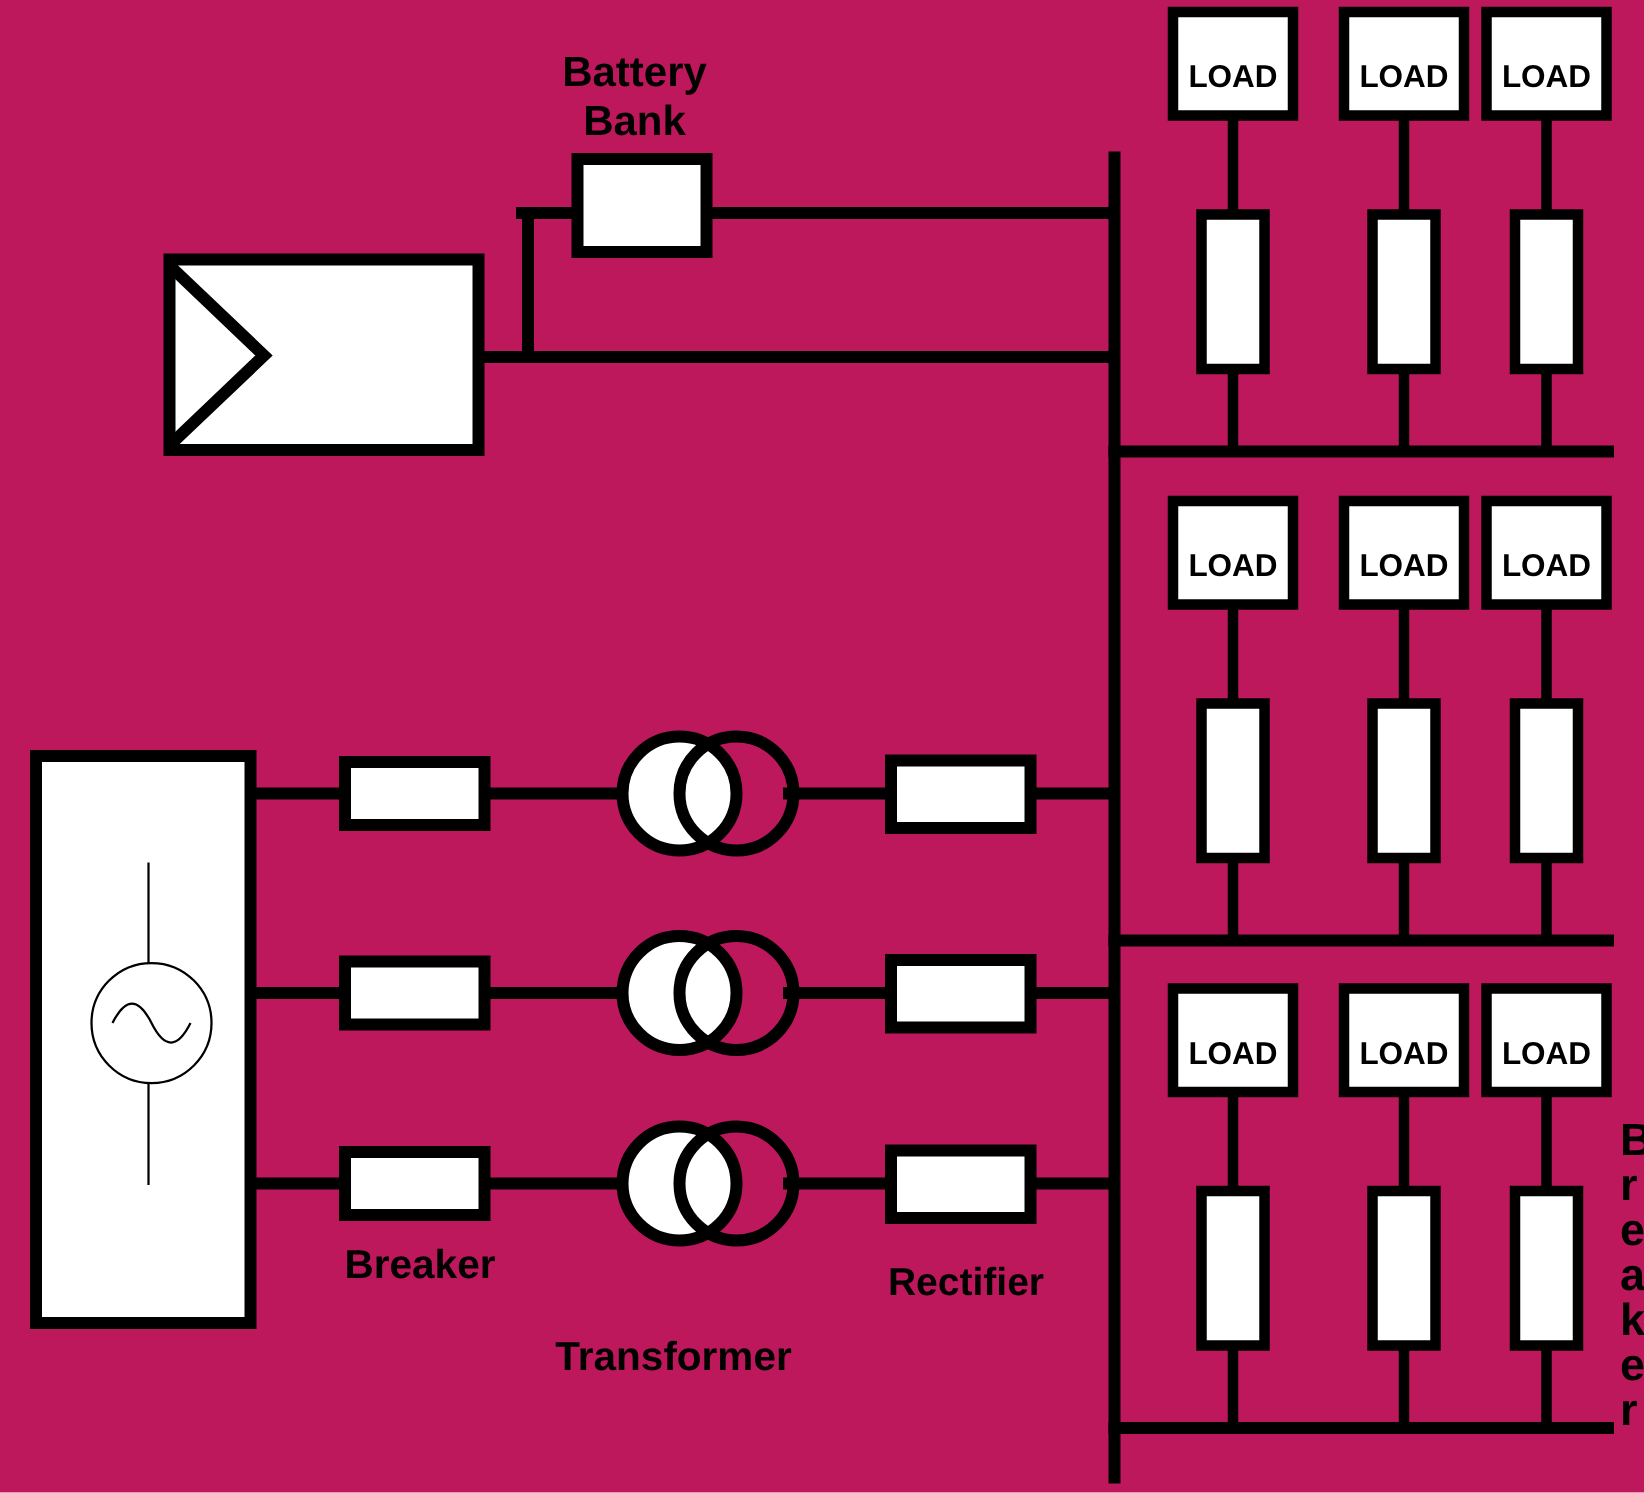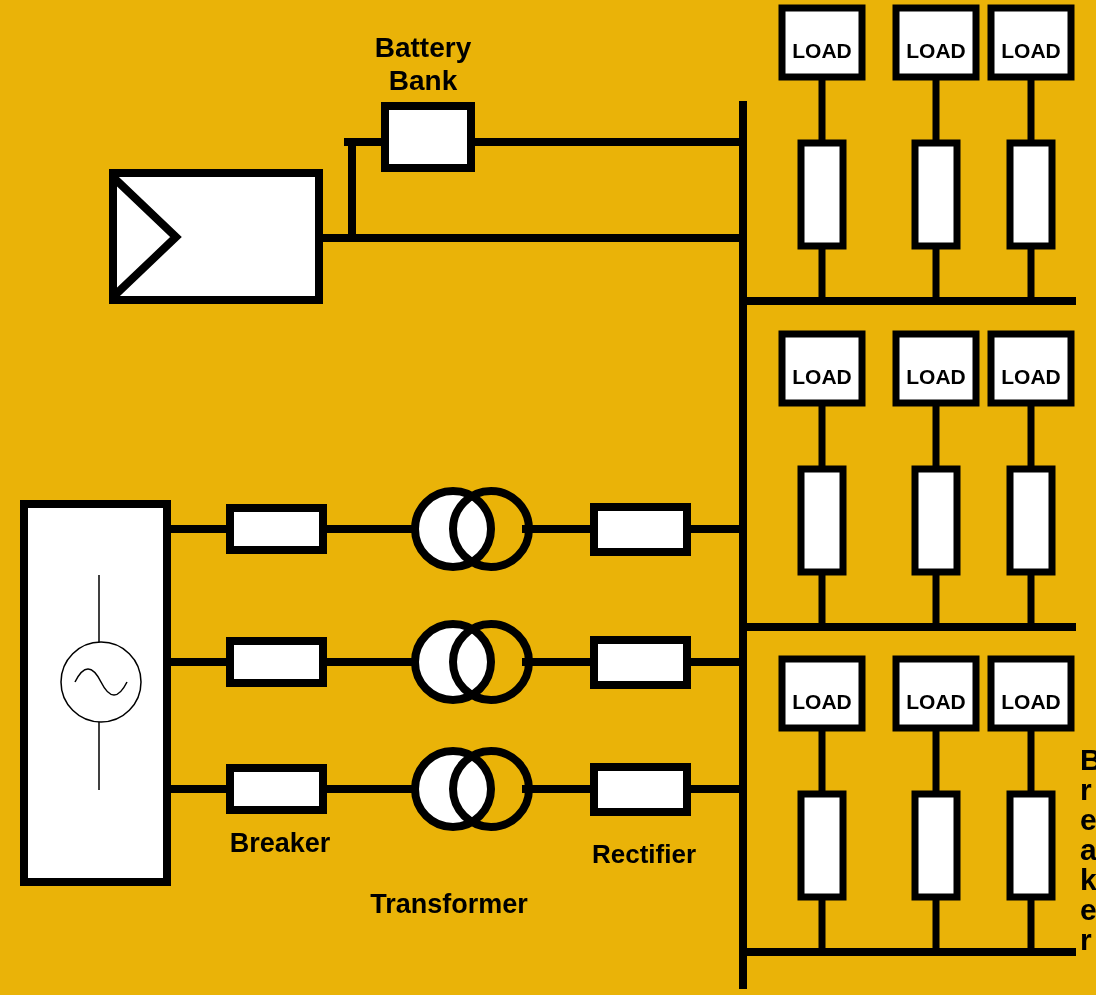--- a/index.html
+++ b/index.html
@@ -1,16 +1,16 @@
 <!DOCTYPE html>
 <html><head>
 <meta charset="utf-8">
 <style>
   html,body{margin:0;padding:0;background:#ffffff;}
-  #stage{position:relative;width:1096px;height:995px;background:#eab308;overflow:hidden;}
+  #stage{position:relative;width:1096px;height:995px;background:#be185d;overflow:hidden;}
   svg{display:block;}
   text{font-family:"Liberation Sans","DejaVu Sans",sans-serif;font-weight:bold;fill:#000;}
   .lbl{font-size:27px;}
 </style>
 </head>
 <body>
 
 <div id="stage">
 <svg width="1096" height="995" viewBox="0 0 1096 995" xmlns="http://www.w3.org/2000/svg">
 

